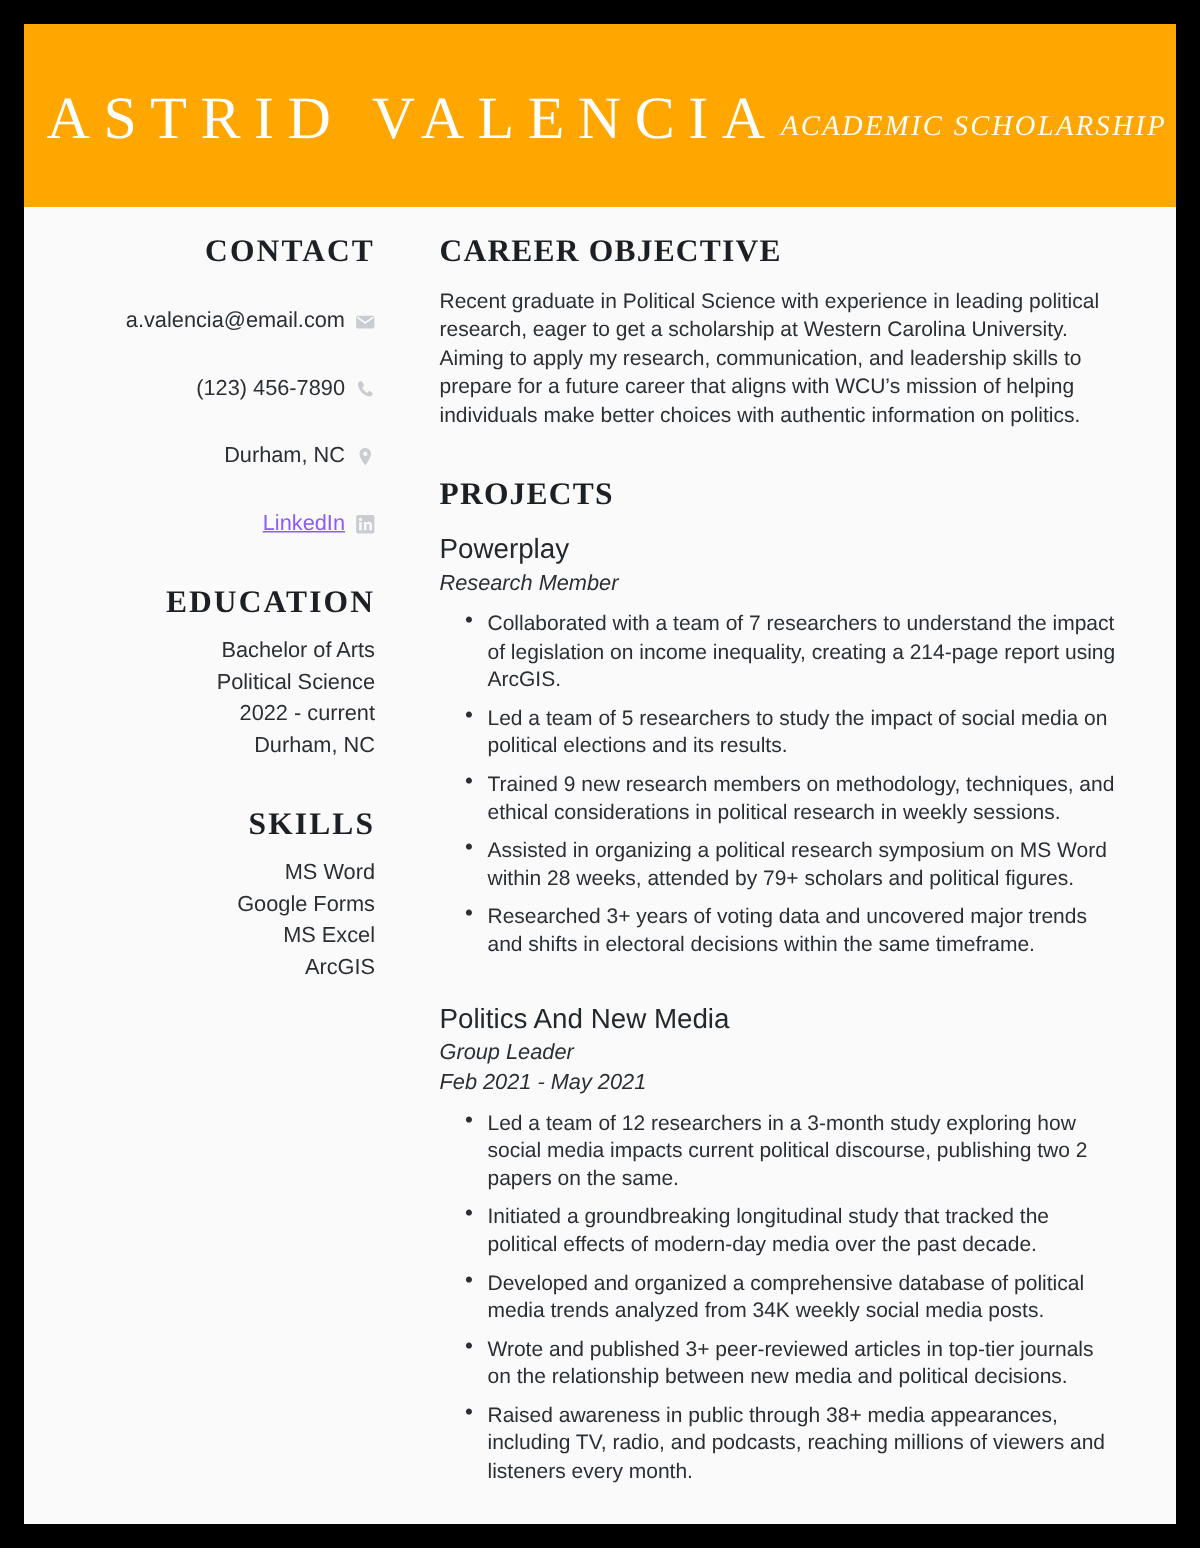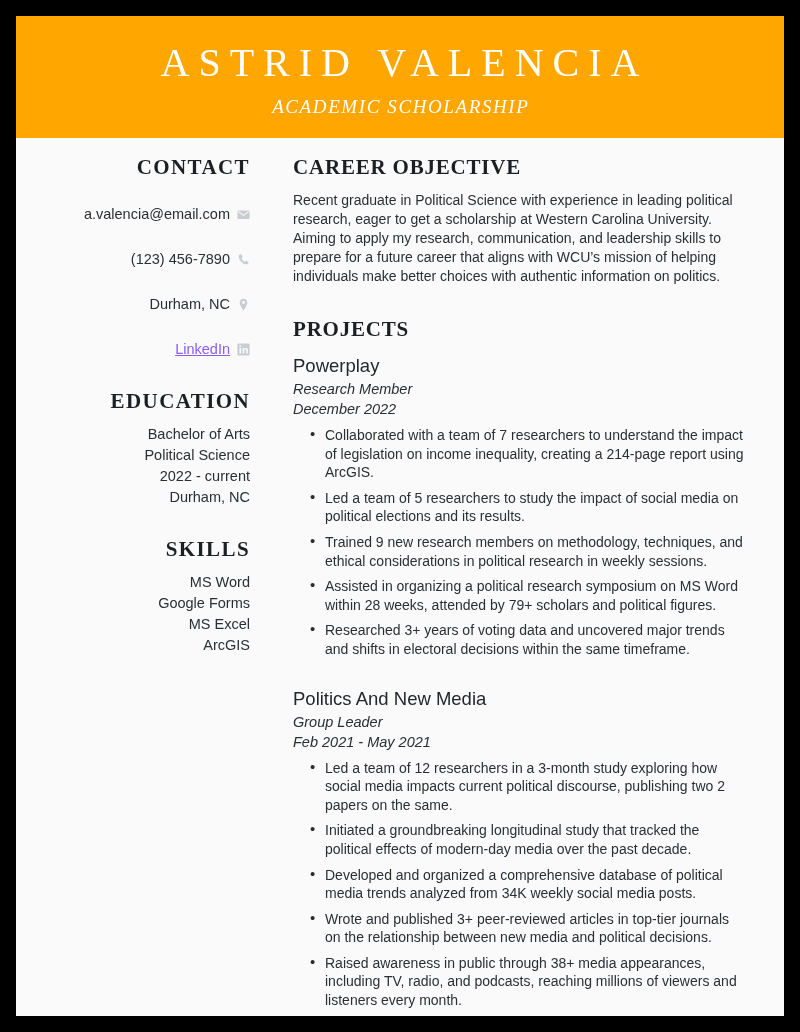--- a/index.html
+++ b/index.html
@@ -26,21 +26,21 @@
     background: #fafafa;
     overflow: hidden;
   }
 
   
   .header-band {
     width: 100%;
     height: 122px;
     background: #ffa600;
     display: flex;
-    flex-direction: column;
+    flex-direction: row;
     align-items: center;
     justify-content: center;
     padding-top: 4px;
   }
 
   .full-name {
     font-family: "Liberation Serif", serif;
     font-size: 40px;
     font-weight: 400;
     color: #ffffff;
@@ -289,21 +289,20 @@
         <div class="sec-head-right">CAREER OBJECTIVE</div>
         <div class="objective-text">Recent graduate in Political Science with experience in leading political research, eager to get a scholarship at Western Carolina University. Aiming to apply my research, communication, and leadership skills to prepare for a future career that aligns with WCU’s mission of helping individuals make better choices with authentic information on politics.</div>
       </div>
 
       <div class="projects-wrap">
         <div class="sec-head-right">PROJECTS</div>
 
         <div class="project">
           <div class="project-title">Powerplay</div>
           <div class="project-role">Research Member</div>
-          <div class="project-dates">December 2022</div>
           <ul class="bullets">
             <li class="bullet">Collaborated with a team of 7 researchers to understand the impact of legislation on income inequality, creating a 214-page report using ArcGIS.</li>
             <li class="bullet">Led a team of 5 researchers to study the impact of social media on political elections and its results.</li>
             <li class="bullet">Trained 9 new research members on methodology, techniques, and ethical considerations in political research in weekly sessions.</li>
             <li class="bullet">Assisted in organizing a political research symposium on MS Word within 28 weeks, attended by 79+ scholars and political figures.</li>
             <li class="bullet">Researched 3+ years of voting data and uncovered major trends and shifts in electoral decisions within the same timeframe.</li>
           </ul>
         </div>
 
         <div class="project">

